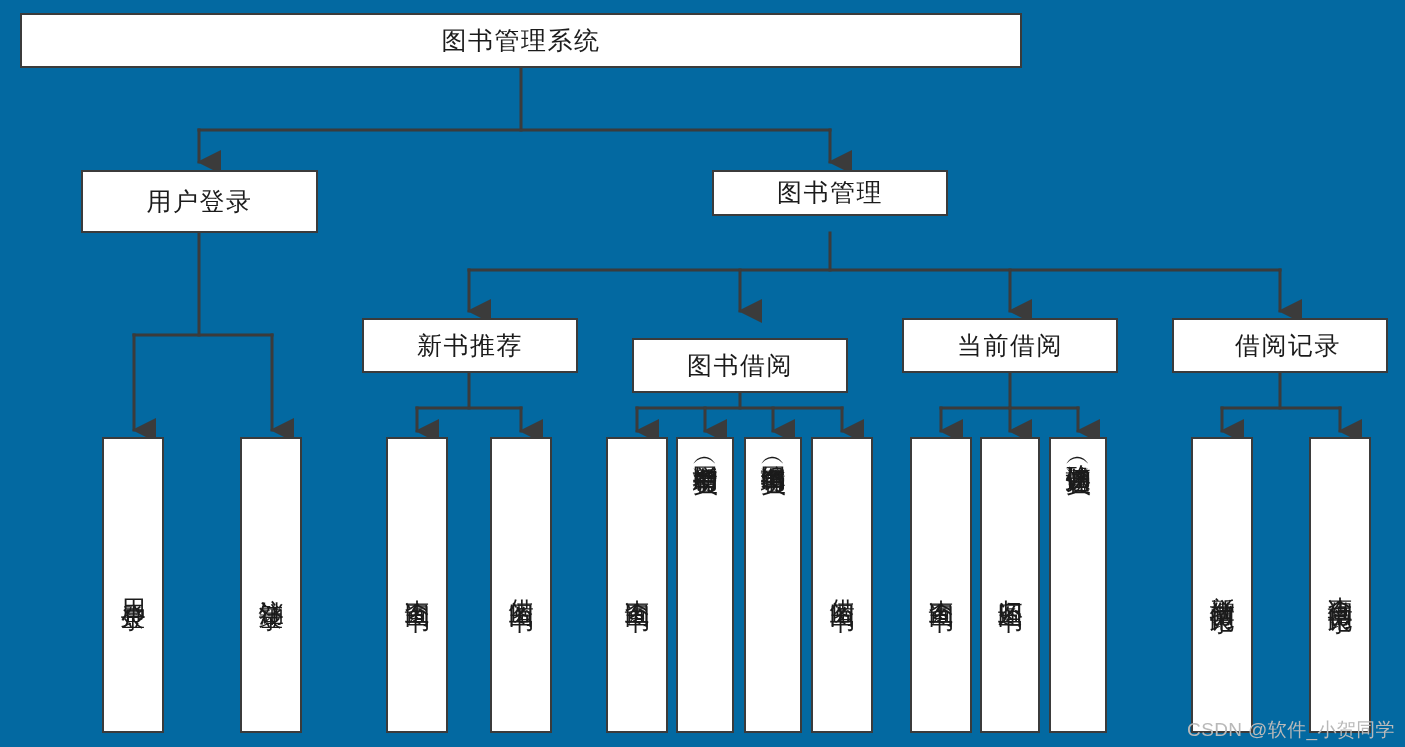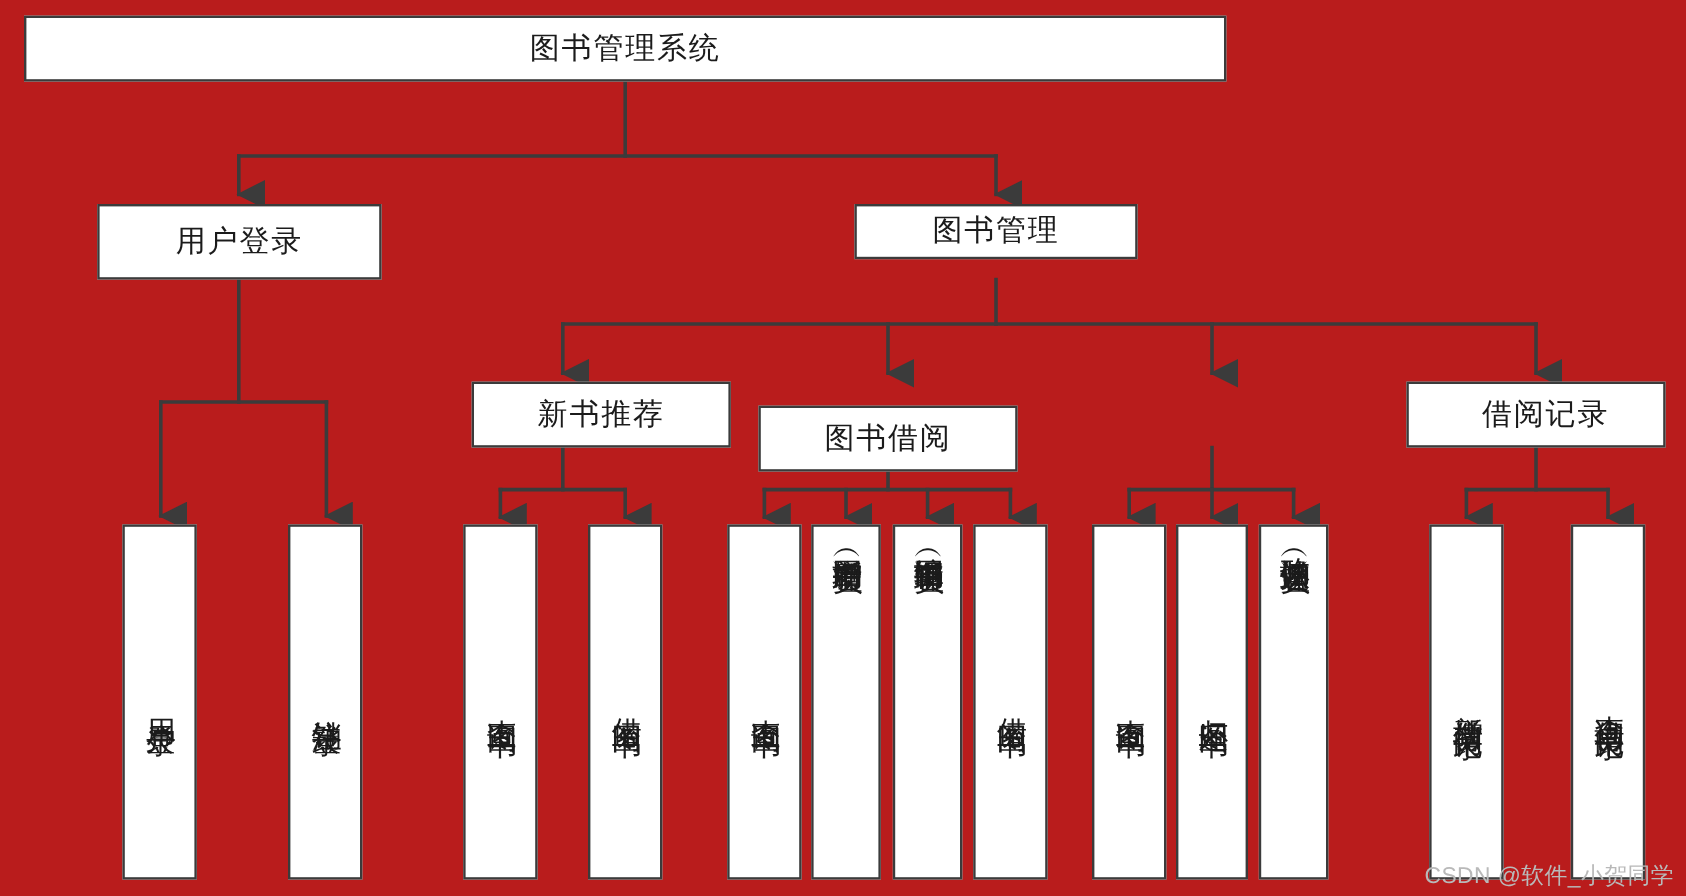--- a/index.html
+++ b/index.html
@@ -8,21 +8,21 @@
     padding: 0;
     background: #ffffff;
   }
   body {
     font-family: "Liberation Sans", "DejaVu Sans", sans-serif;
   }
   #canvas {
     position: relative;
     width: 1405px;
     height: 747px;
-    background: #b91c1c;
+    background: #0369a1;
     overflow: hidden;
   }
   #edges {
     position: absolute;
     left: 0;
     top: 0;
     width: 1405px;
     height: 747px;
     pointer-events: none;
   }
@@ -146,26 +146,29 @@
     <span class="label">图书管理系统</span>
   </div>
 
   <div class="node h" style="left:81px; top:170px; width:237px; height:63px;">
     <span class="label">用户登录</span>
   </div>
   <div class="node h" style="left:712px; top:170px; width:236px; height:46px;">
     <span class="label">图书管理</span>
   </div>
 
-  <div class="node h" style="left:362px; top:318px; width:216px; height:55px;margin-left:31px;">
+  <div class="node h" style="left:362px; top:318px; width:216px; height:55px;">
     <span class="label">新书推荐</span>
   </div>
   <div class="node h" style="left:632px; top:318px; width:216px; height:55px;margin-top:20px;">
     <span class="label">图书借阅</span>
   </div>
+  <div class="node h" style="left:902px; top:318px; width:216px; height:55px;">
+    <span class="label">当前借阅</span>
+  </div>
   <div class="node h" style="left:1172px; top:318px; width:216px; height:55px;padding-left:16px;">
     <span class="label">借阅记录</span>
   </div>
 
   <div class="node v mid" style="left:102px; top:437px; width:62px; height:296px;">
     <span class="label">用户登录</span>
   </div>
   <div class="node v mid" style="left:240px; top:437px; width:62px; height:296px;">
     <span class="label">注销登录</span>
   </div>

